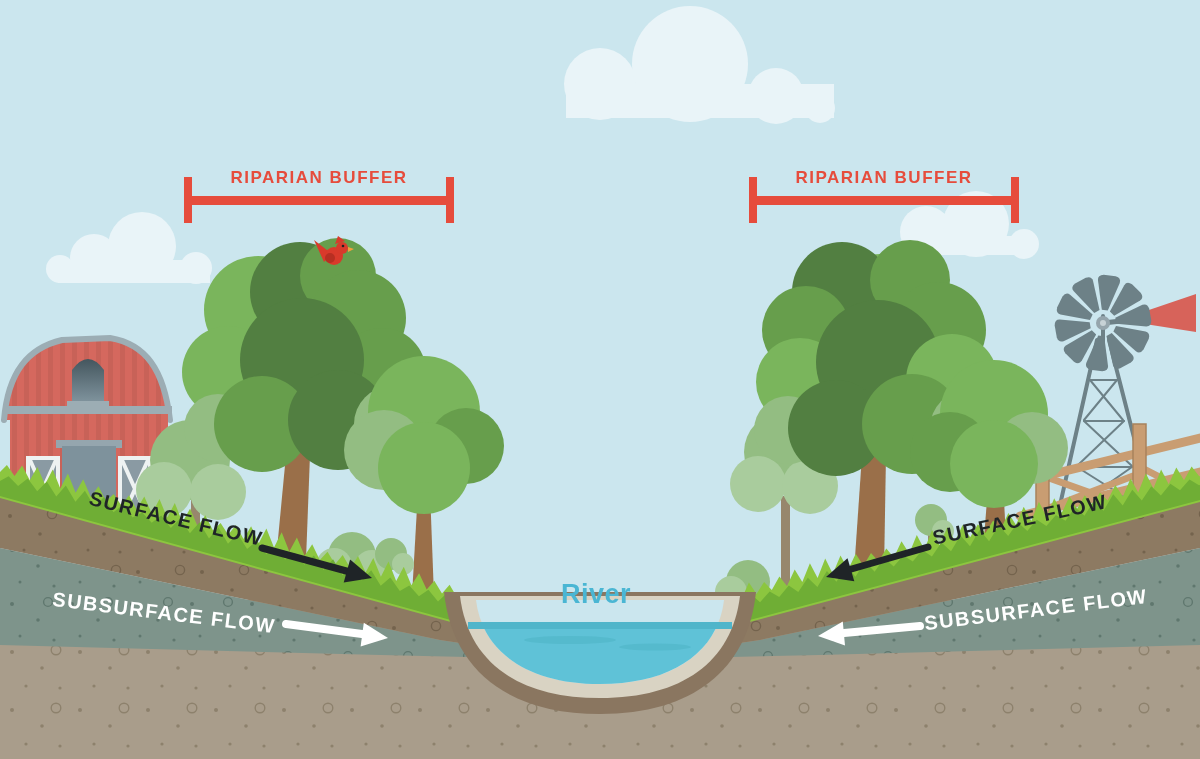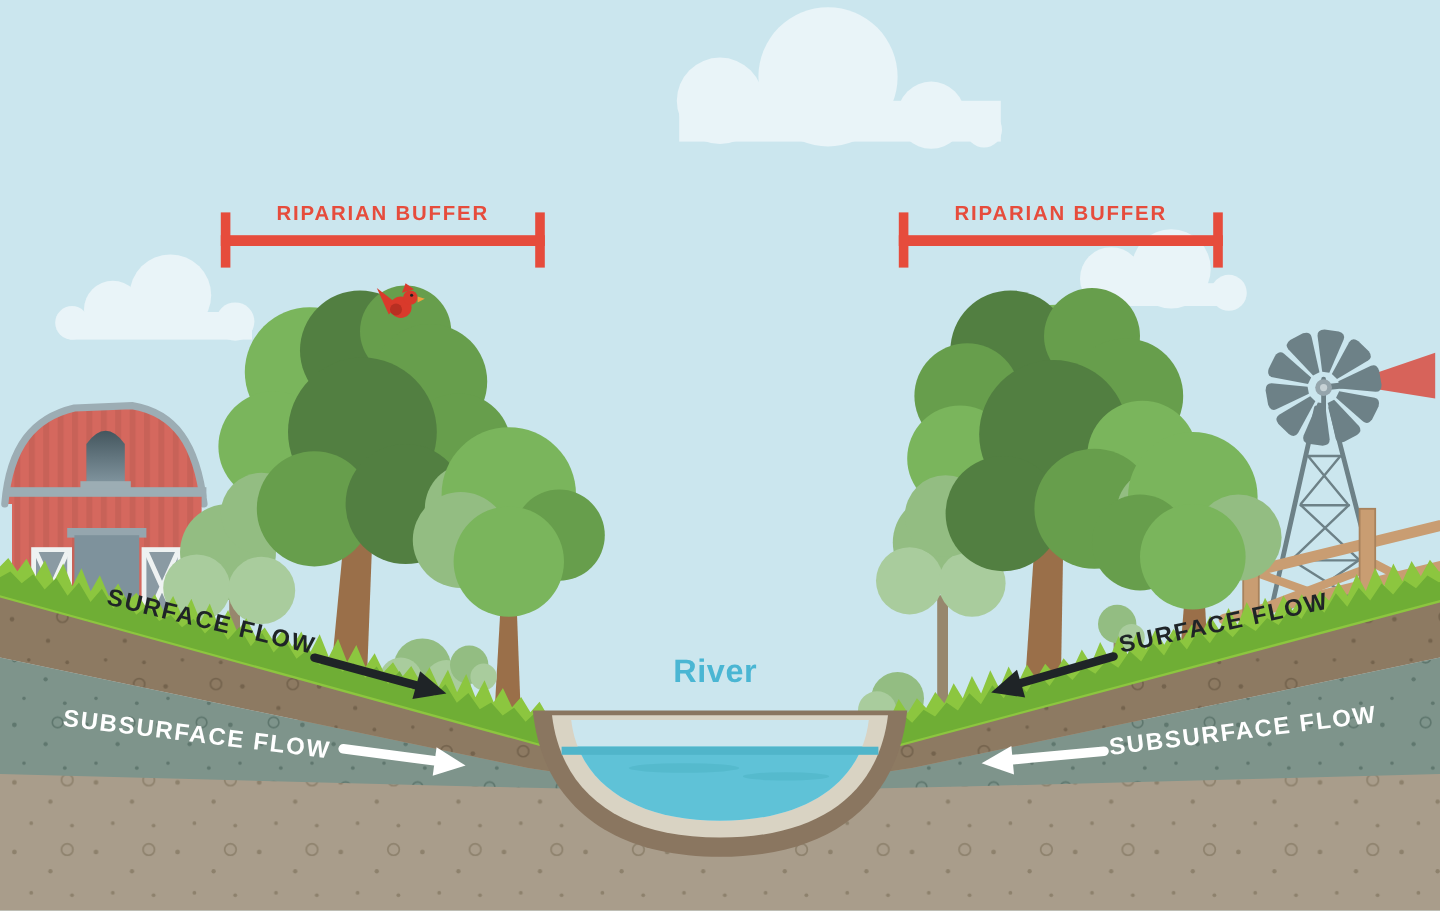--- a/index.html
+++ b/index.html
@@ -316,14 +316,14 @@
     <polygon fill="#ffffff" points="818,636 842.8,621.6 845,645.5"></polygon>
   </g>
 </svg>
 
 <div class="lbl lbl-riparian" style="left:319px;top:178px;">RIPARIAN BUFFER</div>
 <div class="lbl lbl-riparian" style="left:884px;top:178px;">RIPARIAN BUFFER</div>
 <div class="lbl lbl-flow-dark" style="left:176px;top:519px;--r:13.5deg;">SURFACE FLOW</div>
 <div class="lbl lbl-flow-dark" style="left:1020px;top:520px;--r:-12deg;">SURFACE FLOW</div>
 <div class="lbl lbl-flow-light" style="left:164px;top:613px;--r:7deg;">SUBSURFACE FLOW</div>
 <div class="lbl lbl-flow-light" style="left:1036px;top:610px;--r:-7deg;">SUBSURFACE FLOW</div>
-<div class="lbl lbl-river" style="left:596px;top:560px;">River</div>
+<div class="lbl lbl-river" style="left:596px;top:594px;">River</div>
 </div>
 
 </body></html>

